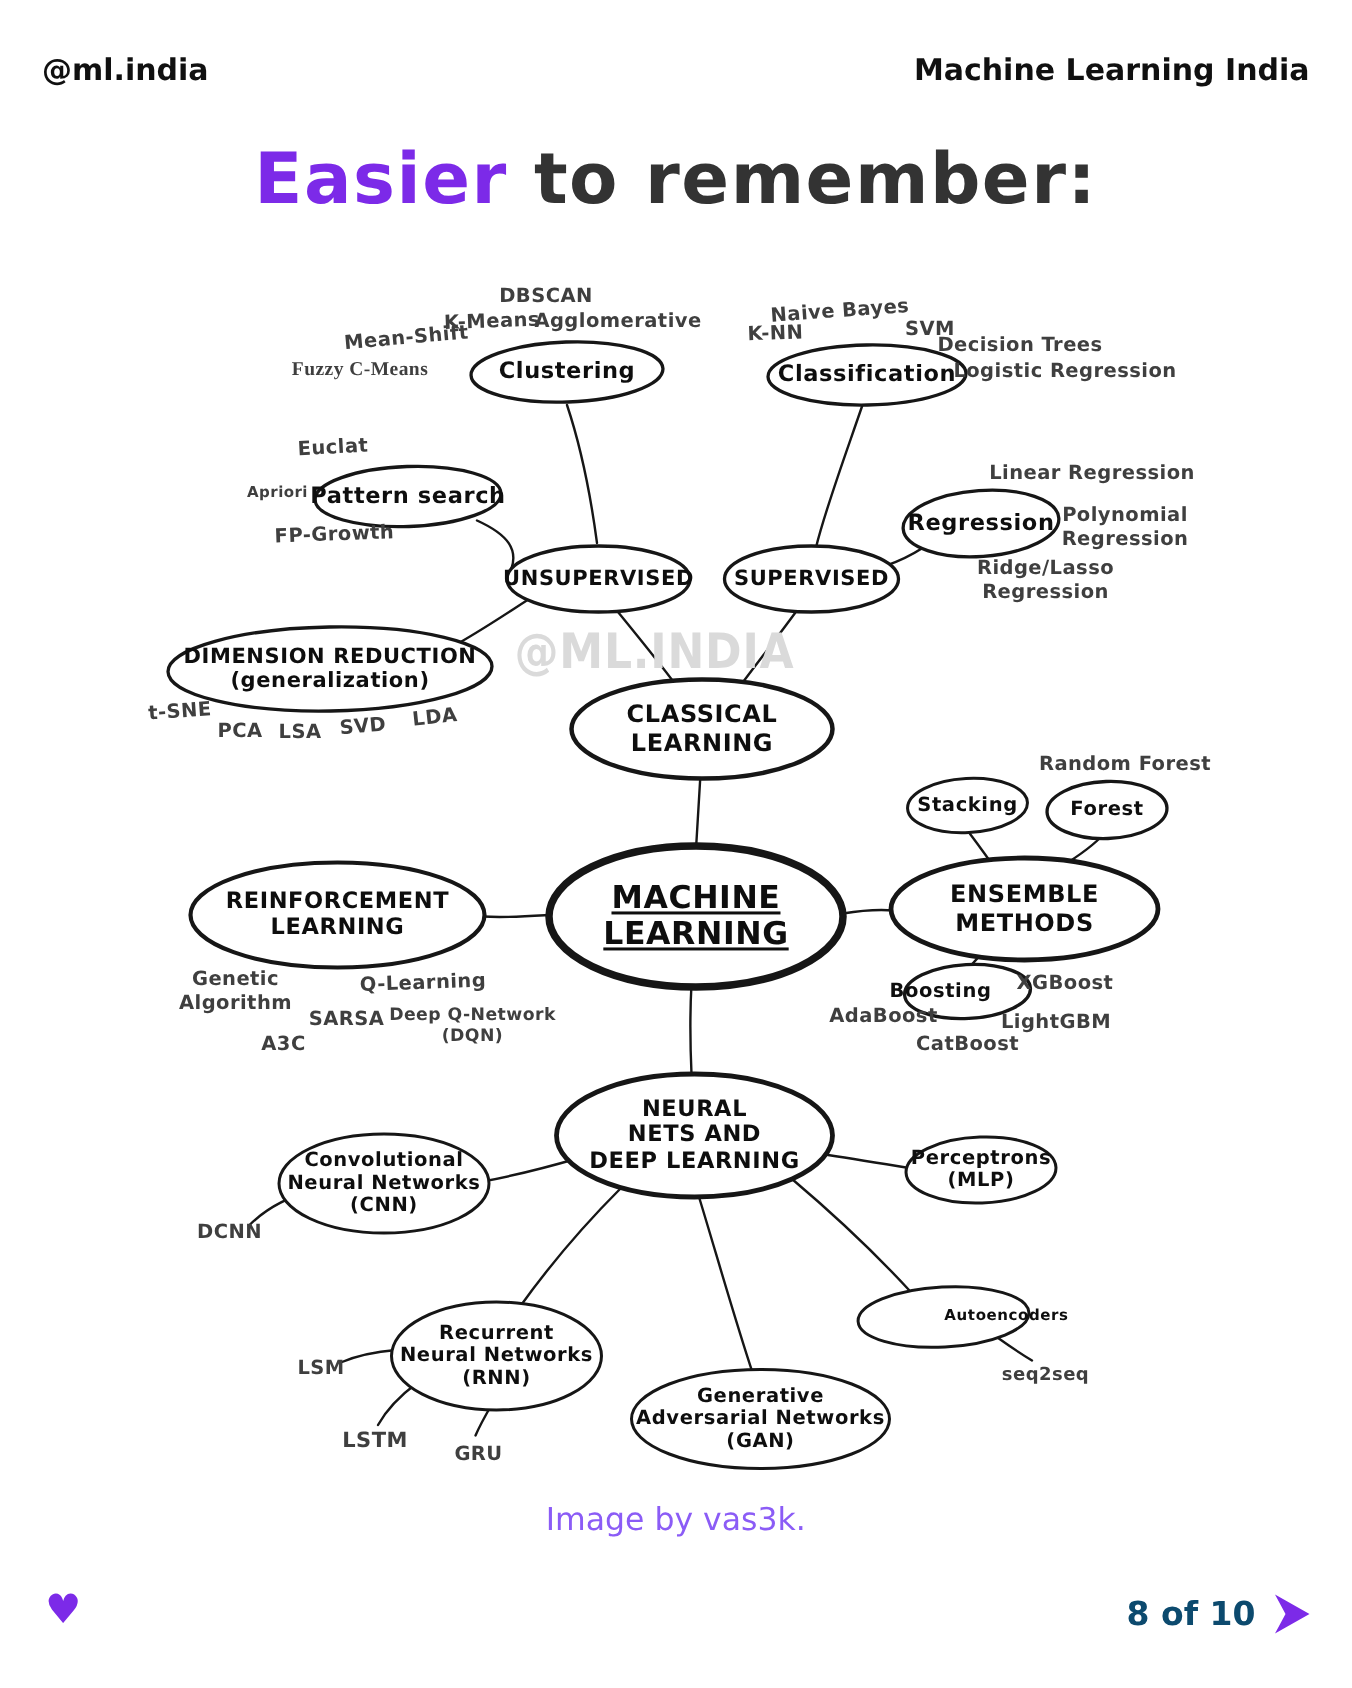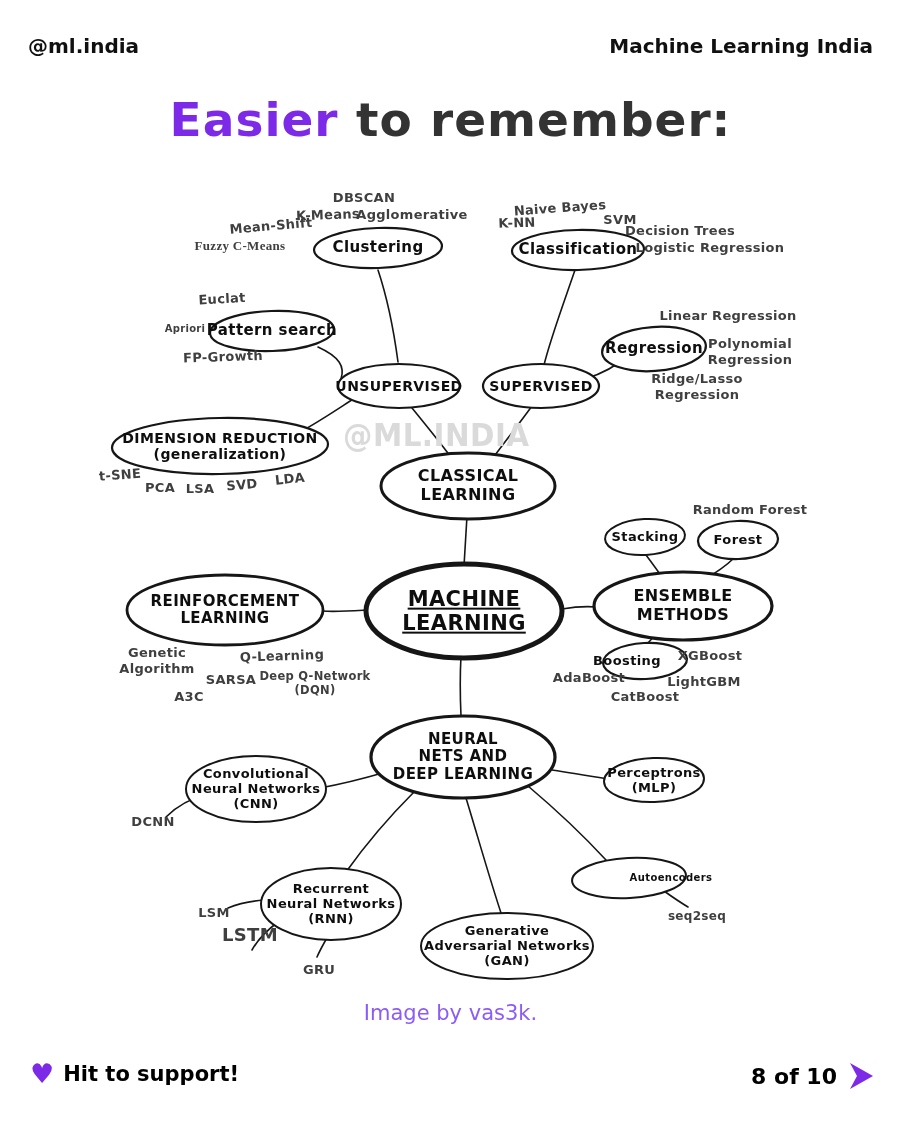--- a/index.html
+++ b/index.html
@@ -45,21 +45,21 @@
   }
   .footer-left {
     position:absolute; left:30px; top:1060px;
     display:flex; align-items:center; gap:9px;
     font-size:21px; font-weight:700; color:#000; cursor:pointer;
   }
   .heart { color:var(--purple); font-size:27px; line-height:1; }
   .footer-right {
     position:absolute; right:26px; top:1060px;
     display:flex; align-items:center; gap:10px;
-    font-size:22px; font-weight:700; color:#000000;
+    font-size:22px; font-weight:700; color:#0c4a6e;
   }
   .next-arrow { display:block; cursor:pointer; }
 </style>
 </head>
 <body>
 
 <div class="header">
   <span>@ml.india</span>
   <span>Machine Learning India</span>
 </div>
@@ -289,37 +289,36 @@
       </div>
       <div class="tag-label" style="left: 645px; top: 697px; font-size: 13px; transform: translate(-50%, -50%) rotate(0deg);">
         <div>CatBoost</div>
       </div>
       <div class="tag-label" style="left: 153px; top: 822px; font-size: 13px; transform: translate(-50%, -50%) rotate(0deg);">
         <div>DCNN</div>
       </div>
       <div class="tag-label" style="left: 214px; top: 913px; font-size: 13px; transform: translate(-50%, -50%) rotate(0deg);">
         <div>LSM</div>
       </div>
-      <div class="tag-label" style="left: 250px; top: 935px; font-size: 18px; transform: translate(-50%, -50%) rotate(0deg);">
+      <div class="tag-label" style="left: 250px; top: 961px; font-size: 14px; transform: translate(-50%, -50%) rotate(0deg);">
         <div>LSTM</div>
       </div>
       <div class="tag-label" style="left: 319px; top: 970px; font-size: 13px; transform: translate(-50%, -50%) rotate(0deg);">
         <div>GRU</div>
       </div>
       <div class="tag-label" style="left: 697px; top: 916px; font-size: 12px; transform: translate(-50%, -50%) rotate(0deg);">
         <div>seq2seq</div>
       </div>
     </div>
 </div>
 
 <div class="caption">Image by vas3k.</div>
 
 <div class="footer-left">
   <span class="heart">♥</span>
-  <span>Hit to support!</span>
 </div>
 
 <div class="footer-right">
   <span>8 of 10</span>
   <svg class="next-arrow" width="28" height="32" viewBox="0 0 28 32">
     <path d="M3,3 L26,16 L3,29 L10,16 Z" fill="#7c2ae8"></path>
   </svg>
 </div>
 
 </body></html>

